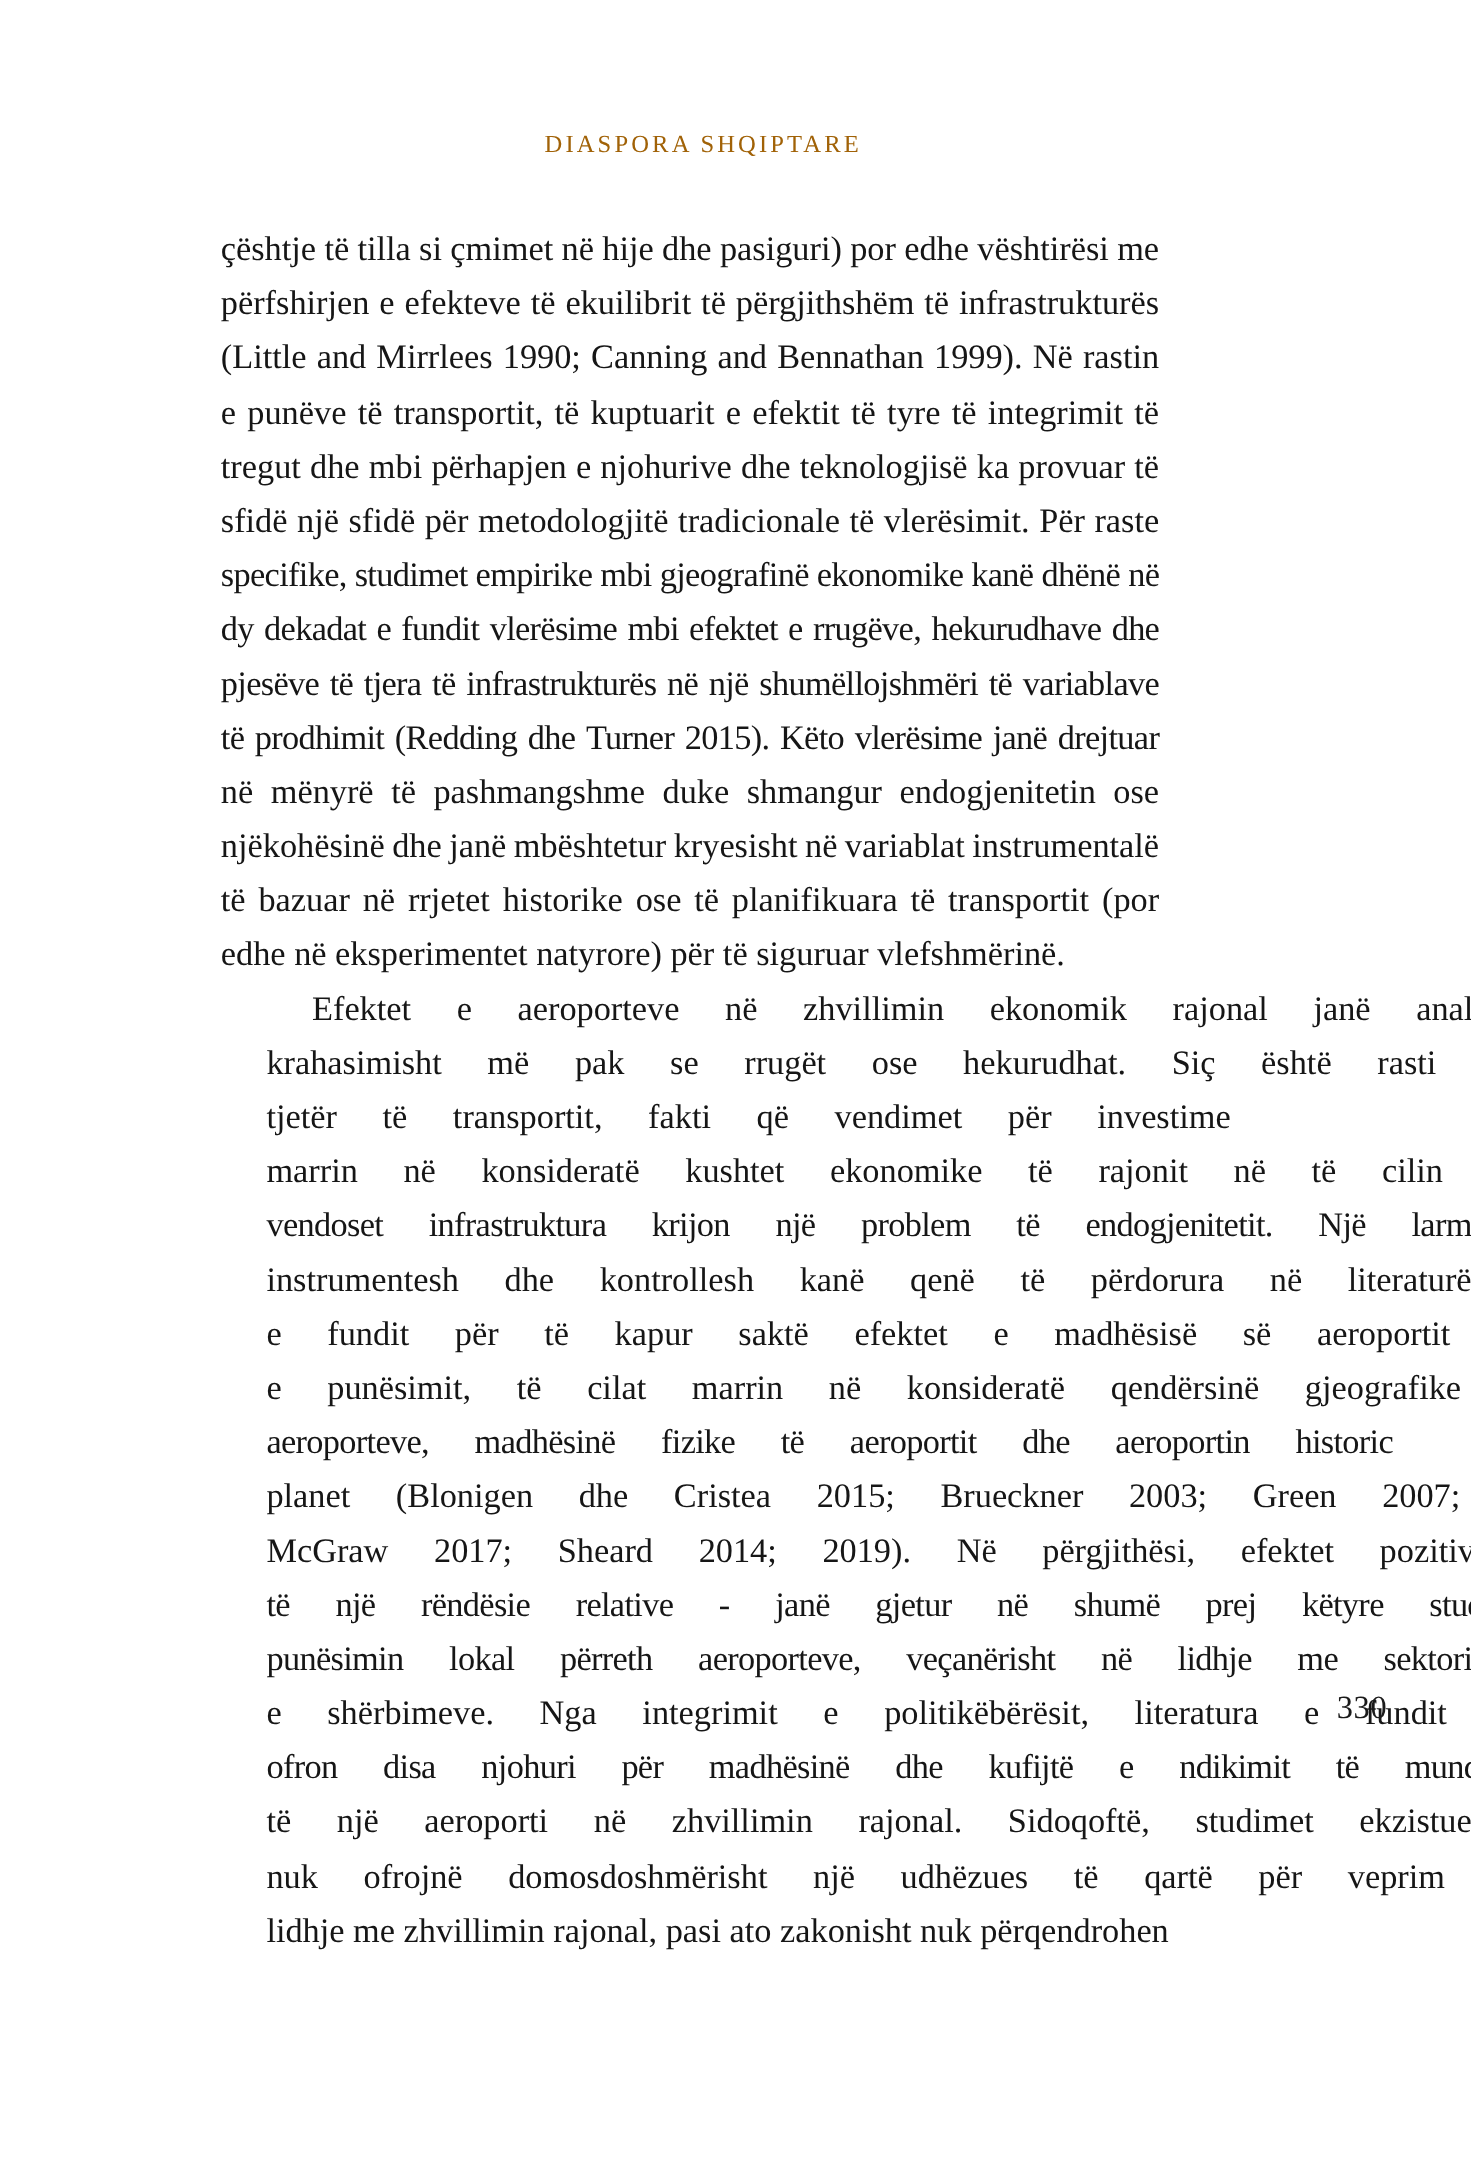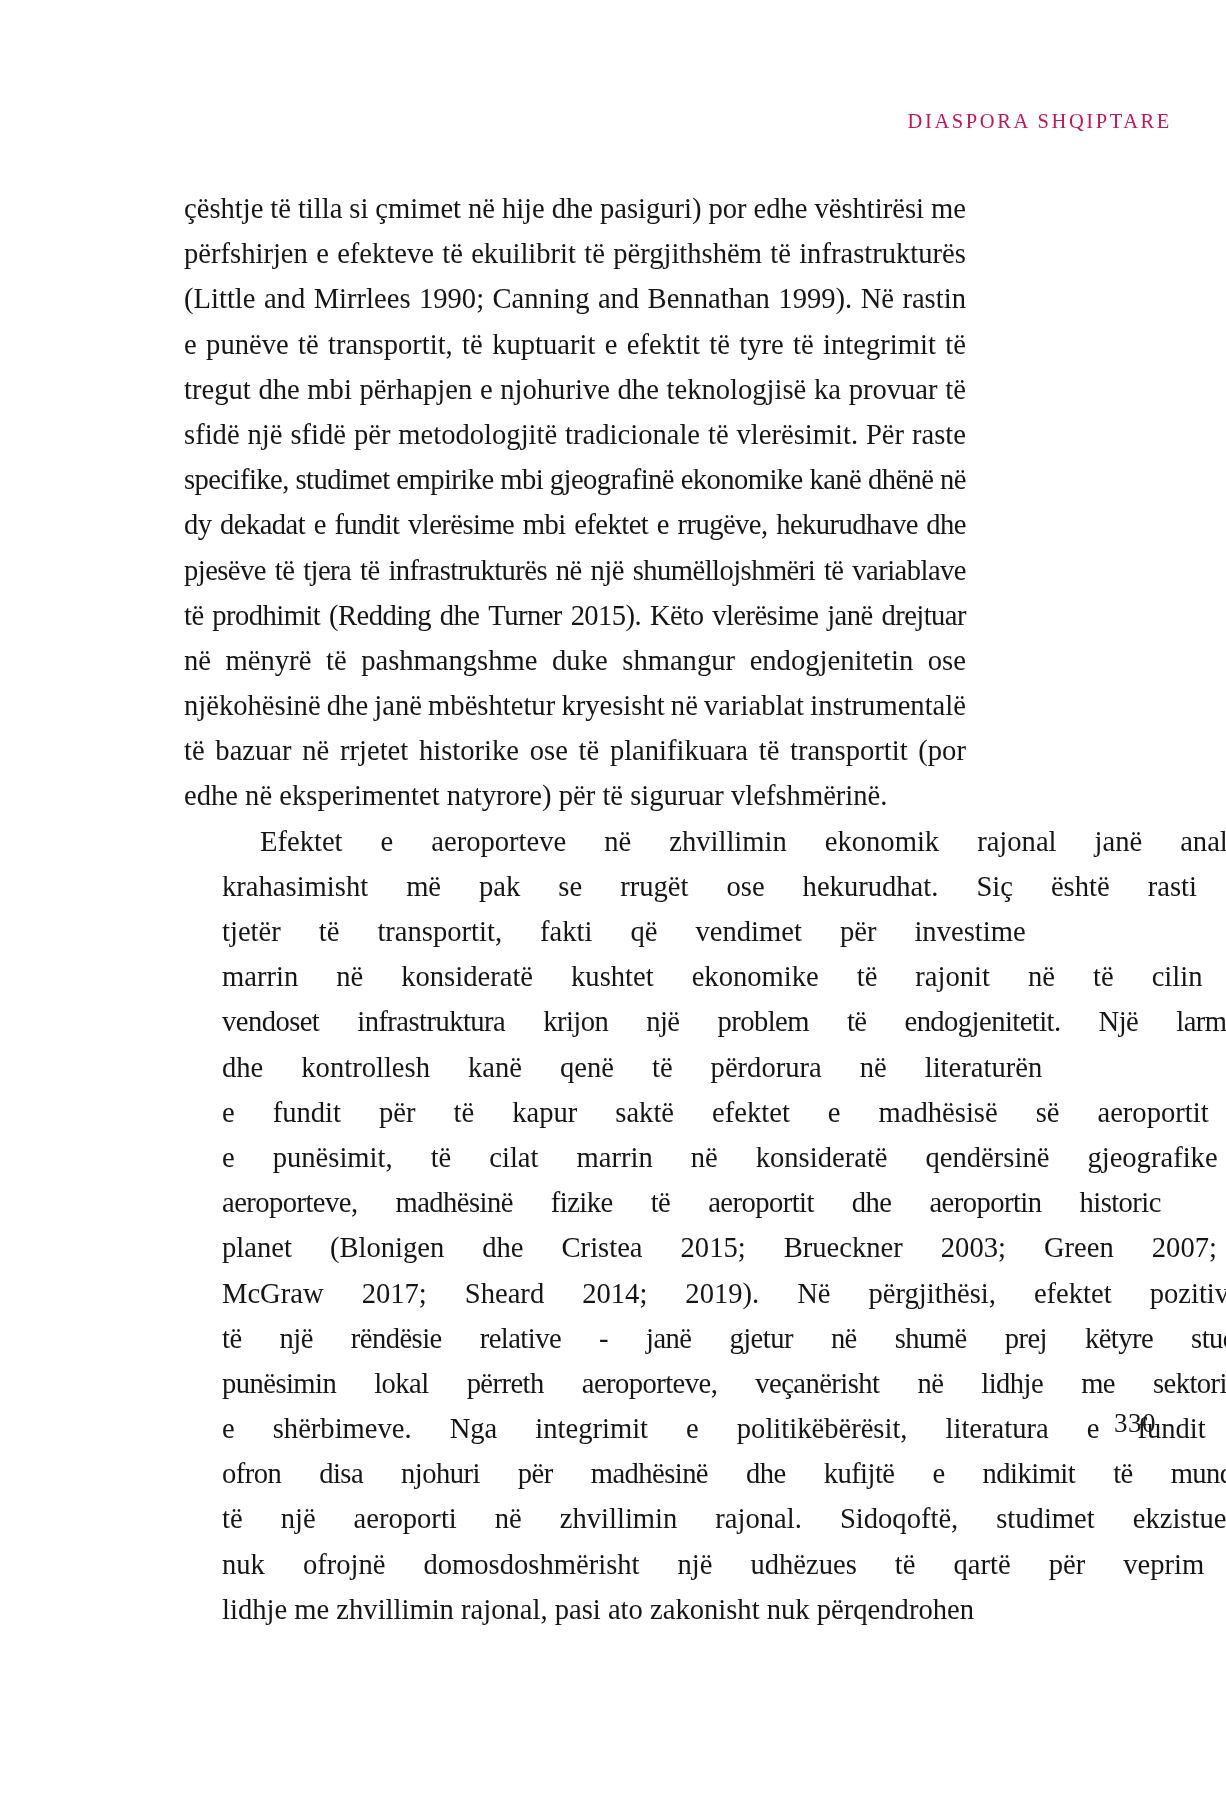--- a/index.html
+++ b/index.html
@@ -17,24 +17,24 @@
     font-family: "Liberation Serif", "DejaVu Serif", serif;
     color: #1a1a1a;
   }
 
   
   .running-header {
     position: absolute;
     top: 110px;
     left: 0;
     width: 1172px;
-    text-align: right;
+    text-align: center;
     font-size: 20.5px;
     letter-spacing: 2.6px;
-    color: #be185d;
+    color: #a16207;
     font-variant: small-caps;
     text-transform: uppercase;
     white-space: pre;
   }
 
   
   .textblock {
     position: absolute;
     left: 148px;
     top: 186px;
@@ -320,20 +320,21 @@
           <span class="w">infrastruktura</span>
           <span class="w">krijon</span>
           <span class="w">një</span>
           <span class="w">problem</span>
           <span class="w">të</span>
           <span class="w">endogjenitetit.</span>
           <span class="w">Një</span>
           <span class="w">larmi</span>
         </div>
         <div class="line j">
+          <span class="w">instrumentesh</span>
           <span class="w">dhe</span>
           <span class="w">kontrollesh</span>
           <span class="w">kanë</span>
           <span class="w">qenë</span>
           <span class="w">të</span>
           <span class="w">përdorura</span>
           <span class="w">në</span>
           <span class="w">literaturën</span>
         </div>
         <div class="line j">

